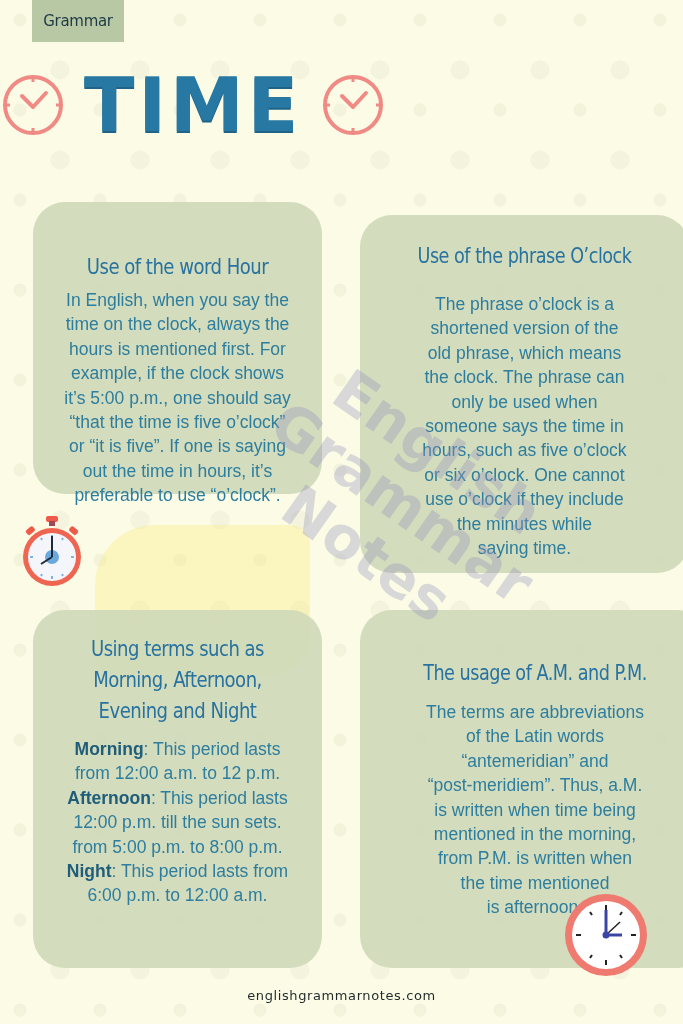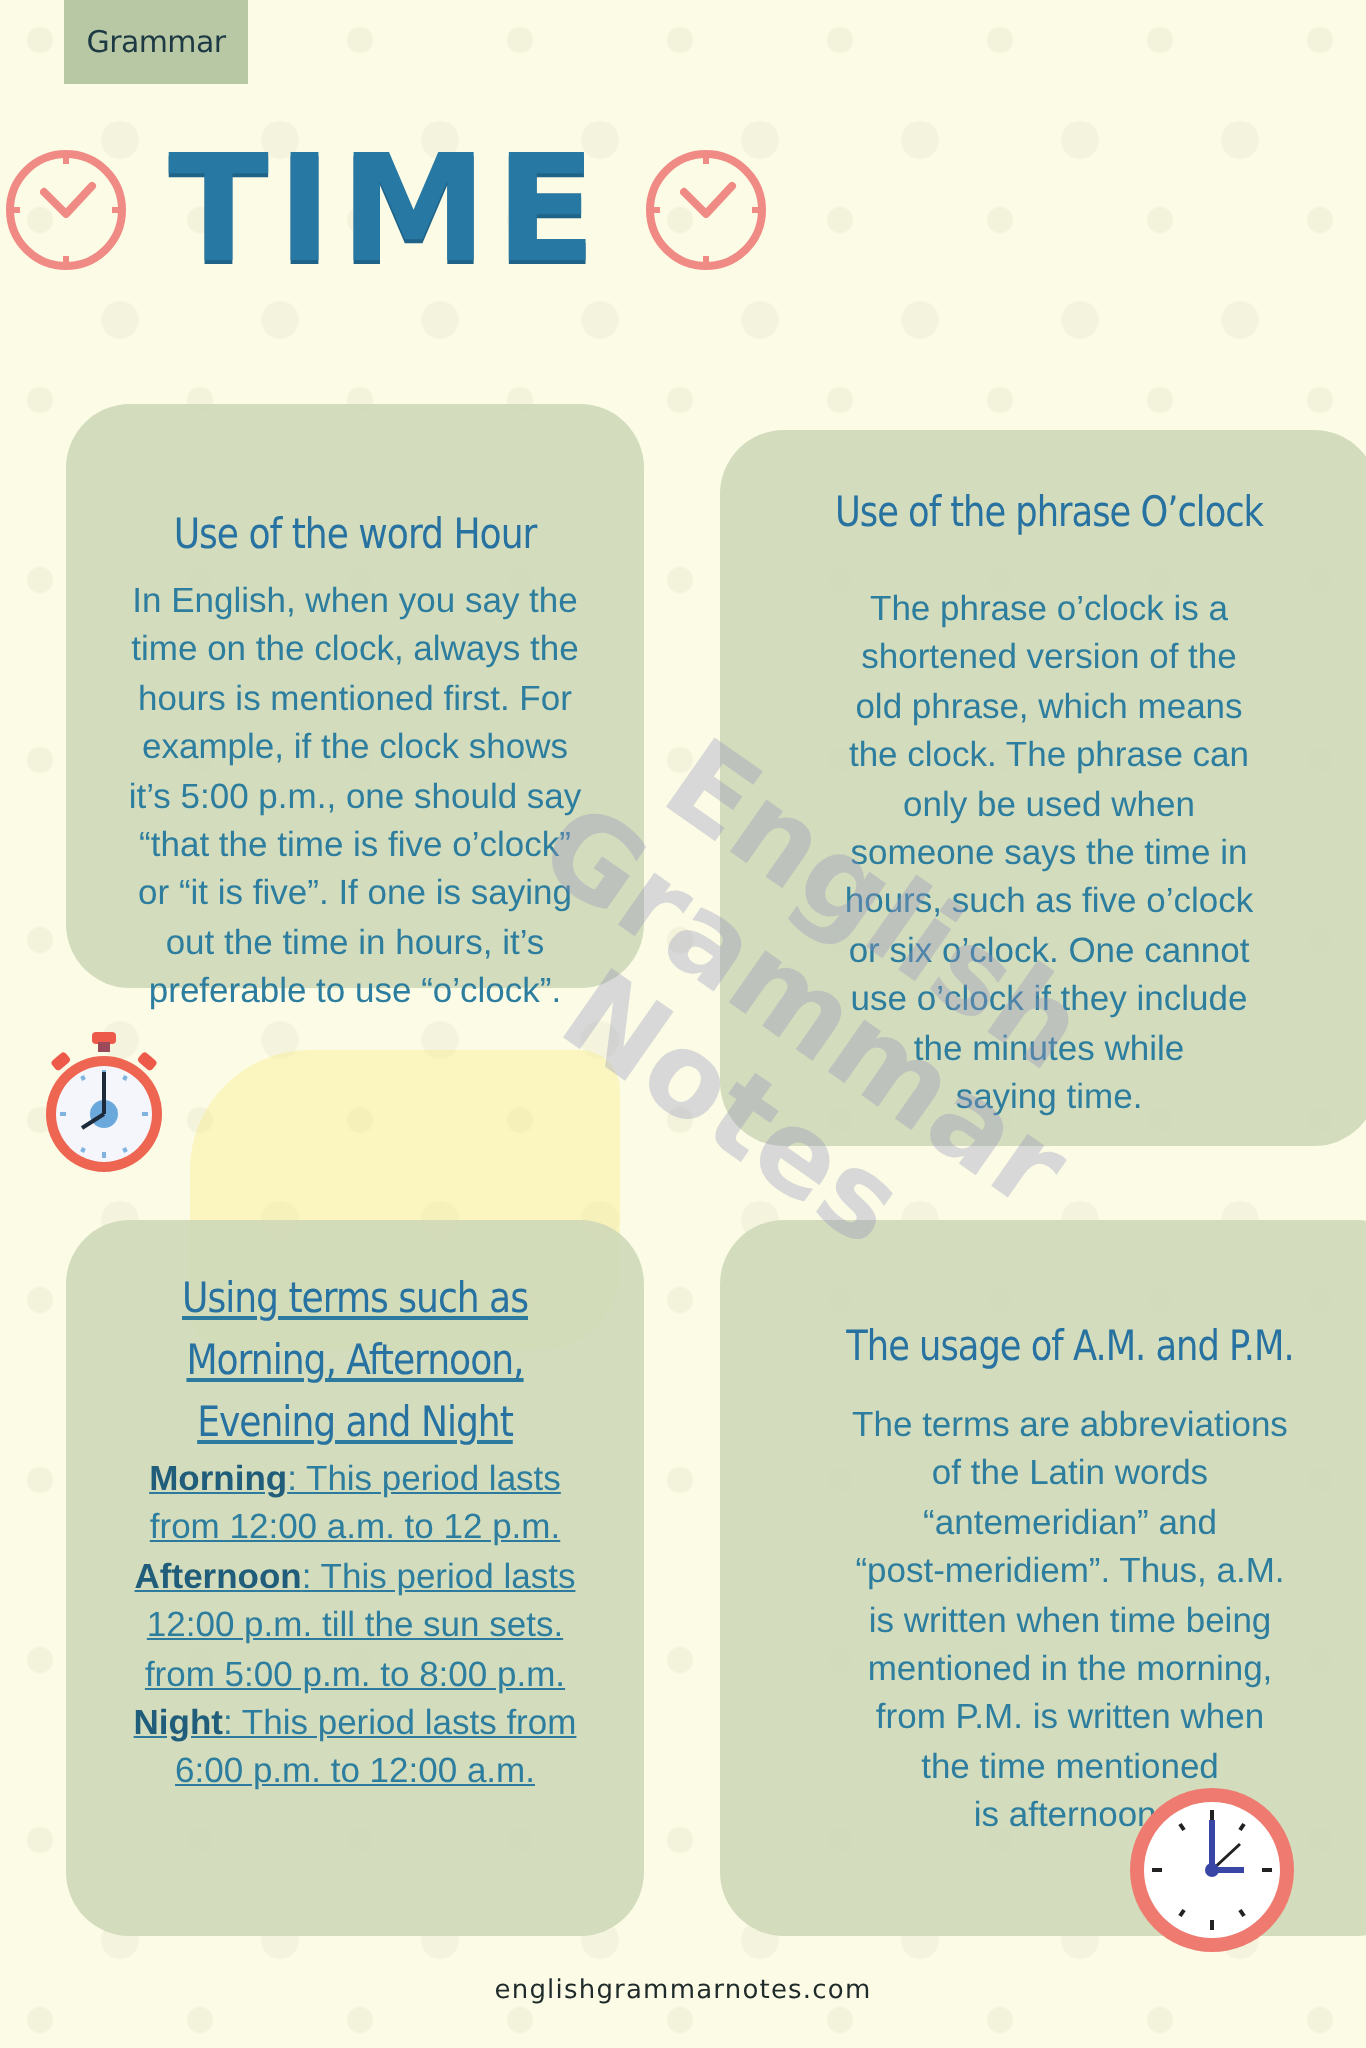--- a/index.html
+++ b/index.html
@@ -65,23 +65,23 @@
     .card-body b { color: #1f5d7a; }
 
     #card1 { left: 33px; top: 202px; width: 289px; height: 292px; }
     #card1 .card-title { margin-top: 50px; }
     #card1 .card-body { margin-top: 6px; }
 
     #card2 { left: 360px; top: 215px; width: 329px; height: 358px; }
     #card2 .card-title { margin-top: 26px; transform: scaleX(0.84); }
     #card2 .card-body { margin-top: 21px; }
 
-    #card3 { left: 33px; top: 610px; width: 289px; height: 358px; text-decoration: underline; }
+    #card3 { left: 33px; top: 610px; width: 289px; height: 358px; }
     #card3 .card-title { margin-top: 24px; line-height: 31px; }
-    #card3 .card-body { }
+    #card3 .card-body { margin-top: 10px; }
     .period { display: block; }
 
     #card4 { left: 360px; top: 610px; width: 350px; height: 358px; }
     #card4 .card-title { margin-top: 48px; transform: scaleX(0.84); }
     #card4 .card-body { margin-top: 12px; }
 
     .watermark {
       position: absolute;
       left: 250px; top: 410px;
       transform: rotate(35deg);

